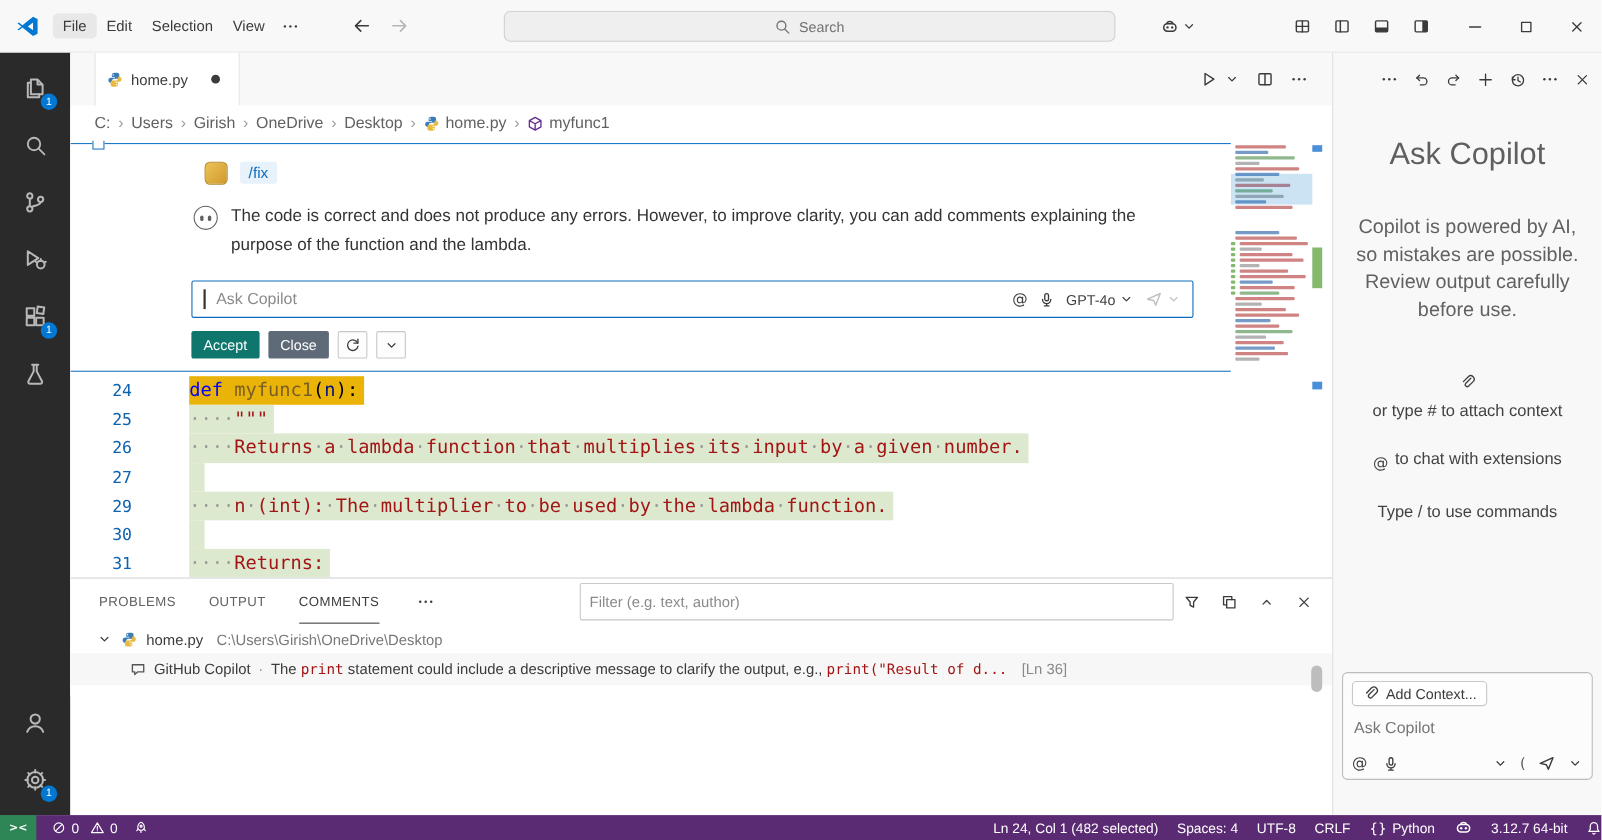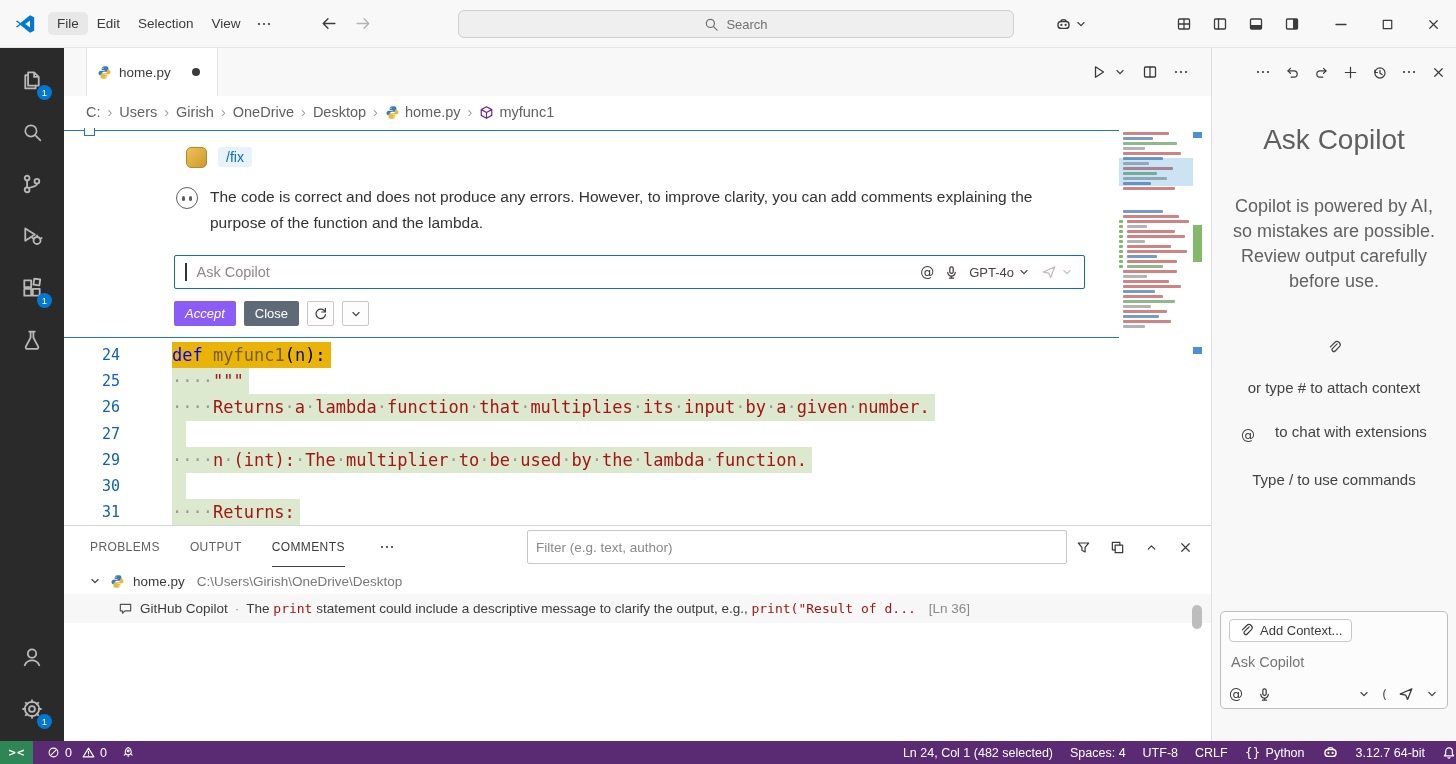--- a/index.html
+++ b/index.html
@@ -57,21 +57,21 @@
   .copilot-avatar i.l{left:5px}.copilot-avatar i.r{right:5px}
   .resp-text{max-width:852px;font-size:15.5px;line-height:26px;color:#333;}
   .chat-input{margin:19px 0 0 110px;width:911px;height:34px;border:1.5px solid #0f6cbd;border-radius:2px;background:#fff;display:flex;align-items:center;padding:0 10px;gap:10px;}
   .cursor{width:1.5px;height:18px;background:#333;}
   .chat-ph{color:#8a8a8a;font-size:14.5px;flex:1;}
   .chat-input .ici{color:#3b3b3b;}
   .model-pick{display:flex;align-items:center;gap:3px;color:#444;font-size:13px;}
   .send-grp{display:flex;align-items:center;gap:3px;color:#c0c0c0;}
   .btn-row{display:flex;align-items:center;gap:8px;margin:12px 0 0 110px;}
   .btn{height:25px;padding:0 11px;border-radius:2px;font-size:13px;display:flex;align-items:center;}
-  .btn-primary{background:#8b5cf6;color:#fff;font-style:italic;}
+  .btn-primary{background:#0f766e;color:#fff;}
   .btn-secondary{background:#5f6a79;color:#fff;}
   .sq-btn{width:27px;height:25px;border:1px solid #c8c8c8;background:#fdfdfd;border-radius:2px;display:flex;align-items:center;justify-content:center;color:#3b3b3b;}
 
   
   .code-lines{margin-top:4px;font-family:"DejaVu Sans Mono","Liberation Mono",monospace;font-size:17px;}
   .code-line{display:flex;height:26.2px;line-height:26.2px;white-space:pre;}
   .ln{flex:0 0 56px;text-align:right;color:#0f62b0;font-size:15px;}
   .content{margin-left:52px;padding-right:5px;}
   .content.sel{background:#eab308;}
   .content.ins{background:#dce9cf;}
@@ -102,21 +102,21 @@
   .c-sep{color:#8a8a8a;}
   .c-ref{color:#8a8a8a;margin-left:6px;}
   .panel-thumb{position:absolute;right:9px;bottom:4px;width:10px;height:24px;background:#bdbdbd;border-radius:5px;}
 
   
   .sidebar{position:absolute;left:1211px;top:48px;width:245px;height:693px;background:#f8f8f8;border-left:1px solid #e0e0e0;display:flex;flex-direction:column;}
   .sb-head{height:48px;display:flex;align-items:center;justify-content:flex-end;gap:14px;padding-right:10px;color:#3b3b3b;}
   .sb-title{font-size:28px;color:#5f5f5f;text-align:center;margin-top:28px;font-weight:400;}
   .sb-disclaimer{width:208px;margin:38px auto 0;text-align:center;font-size:18px;line-height:25px;color:#616161;}
   .sb-hints{margin-top:42px;display:flex;flex-direction:column;gap:19px;align-items:center;color:#424242;font-size:15px;}
-  .sb-hint{display:flex;align-items:flex-start;gap:20px;width:190px;justify-content:center;text-align:center;line-height:25px;flex-wrap:wrap;}
+  .sb-hint{display:flex;align-items:flex-start;gap:6px;width:190px;justify-content:center;text-align:center;line-height:25px;flex-wrap:wrap;}
   .sb-hint .ic{margin-top:4px;}
   .sb-spacer{flex:1;}
   .chatbox{margin:0 8px 32px 8px;border:1px solid #bdbdbd;border-radius:5px;background:#fcfcfc;padding:7px 8px 6px 8px;}
   .ctx-chip{display:inline-flex;align-items:center;gap:6px;border:1px solid #c8c8c8;border-radius:4px;padding:3px 9px;font-size:13px;color:#3b3b3b;background:#fff;}
   .file-pill{margin-top:8px;display:flex;align-items:center;gap:6px;border:1px solid #c8c8c8;border-radius:4px;padding:3px 7px;font-size:13px;background:#fff;}
   .pill-status{color:#757575;}
   .pill-eye{margin-left:auto;color:#555;}
   .sb-ph{margin:12px 2px 0;color:#767676;font-size:14.5px;}
   .sb-ic-row{display:flex;align-items:center;margin-top:16px;color:#3b3b3b;}
   .sb-ic-row .gap{width:14px;}

